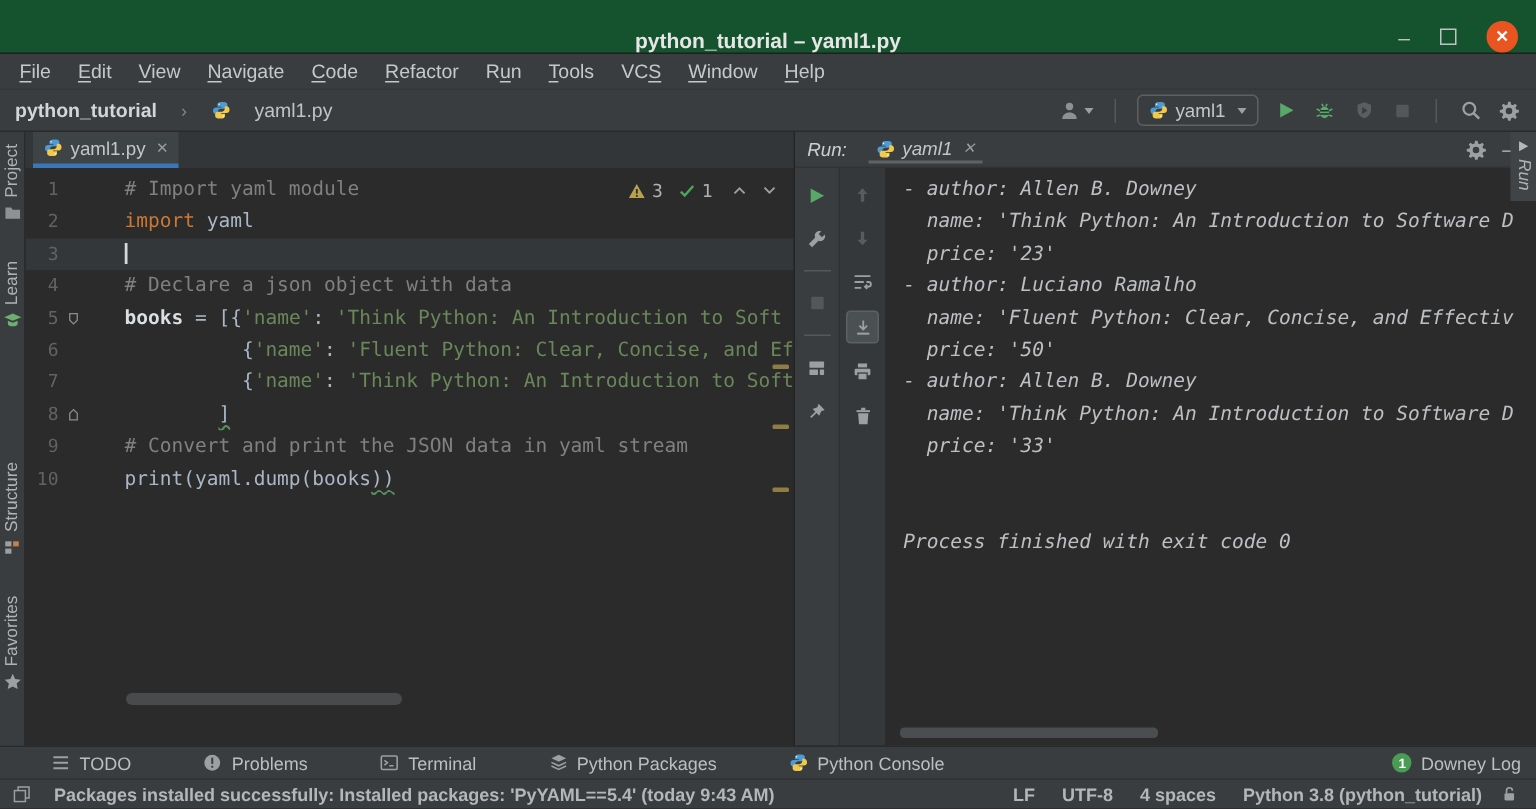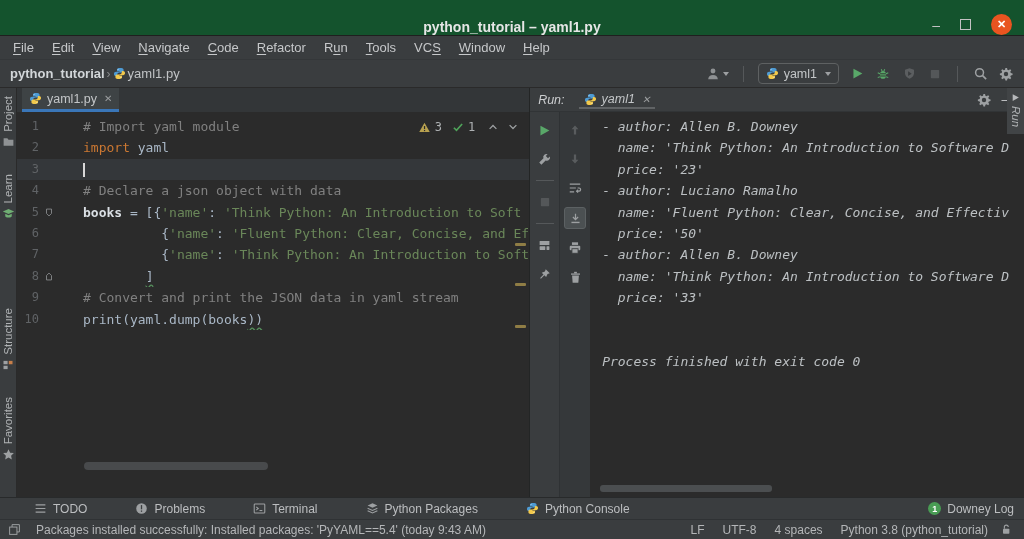--- a/index.html
+++ b/index.html
@@ -15,21 +15,21 @@
   .win-max { width:11px; height:11px; border:1.5px solid #c2c2c2; }
   .win-close { width:21px; height:21px; border-radius:50%; background:#E95420; color:#fff; font-size:11px; font-weight:bold; display:flex; align-items:center; justify-content:center; }
 
   
   .menubar { height:24px; background:#3a3d3f; display:flex; align-items:center; padding-left:4px; border-bottom:1px solid #343739; }
   .menu-item { padding:0 9px; color:#c6c8ca; font-size:13px; cursor:default; }
   .menu-item u { text-underline-offset:2px; }
 
   
   .navbar { height:28px; background:#3a3d3f; border-bottom:1px solid #2a2a2a; display:flex; align-items:center; padding:0 10px 0 10px; }
-  .breadcrumb { display:flex; align-items:center; gap:2px; }
+  .breadcrumb { display:flex; align-items:center; gap:16px; }
   .crumb-project { color:#d2d6d9; font-weight:bold; }
   .crumb-sep { color:#87898b; font-size:12px; }
   .crumb-file { color:#c0c3c5; }
   .nav-actions { margin-left:auto; display:flex; align-items:center; gap:10px; }
   .tool-btn { display:flex; align-items:center; justify-content:center; min-width:16px; height:20px; cursor:default; }
   .tool-btn.disabled { opacity:.55; }
   .v-divider { width:1px; height:16px; background:#55585a; margin:0 4px; }
   .caret-down { width:0; height:0; border-left:3.5px solid transparent; border-right:3.5px solid transparent; border-top:4px solid #9da0a2; margin-left:3px; }
   .run-config { display:flex; align-items:center; gap:5px; border:1px solid #5e6162; border-radius:4px; padding:1px 7px; height:21px; color:#c3c6c8; font-size:12.5px; }
 
@@ -86,21 +86,21 @@
   .run-stripe .vlabel { writing-mode:vertical-rl; font-size:11.5px; color:#b0b3b5; }
 
   
   .bottombar { height:22px; background:#3a3d3f; border-top:1px solid #282a2b; display:flex; align-items:center; padding:0 10px 0 34px; font-size:12px; color:#bcbec0; }
   .tool-buttons { display:flex; align-items:center; gap:48px; }
   .tw-btn { display:flex; align-items:center; gap:6px; cursor:default; }
   .event-log { margin-left:auto; display:flex; align-items:center; gap:6px; }
   .badge { width:13px; height:13px; border-radius:50%; background:#499C54; color:#fff; font-size:9px; font-weight:bold; display:flex; align-items:center; justify-content:center; }
 
   
-  .statusbar { height:20px; background:#3a3d3f; border-top:1px solid #2f3234; display:flex; align-items:center; padding:0 10px 0 6px; font-size:12px; color:#b4b6b8; gap:10px; }
+  .statusbar { height:20px; background:#3a3d3f; border-top:1px solid #2f3234; display:flex; align-items:center; padding:0 10px 0 6px; font-size:12px; color:#b4b6b8; gap:10px;font-weight:bold; }
   .status-msg { margin-left:4px; }
   .statusbar .spacer { flex:1; }
   .sb-item { margin-left:8px; }
 </style>
 </head>
 <body>
 
 <div class="titlebar">
   <div class="title">python_tutorial – yaml1.py</div>
   <div class="win-controls">

